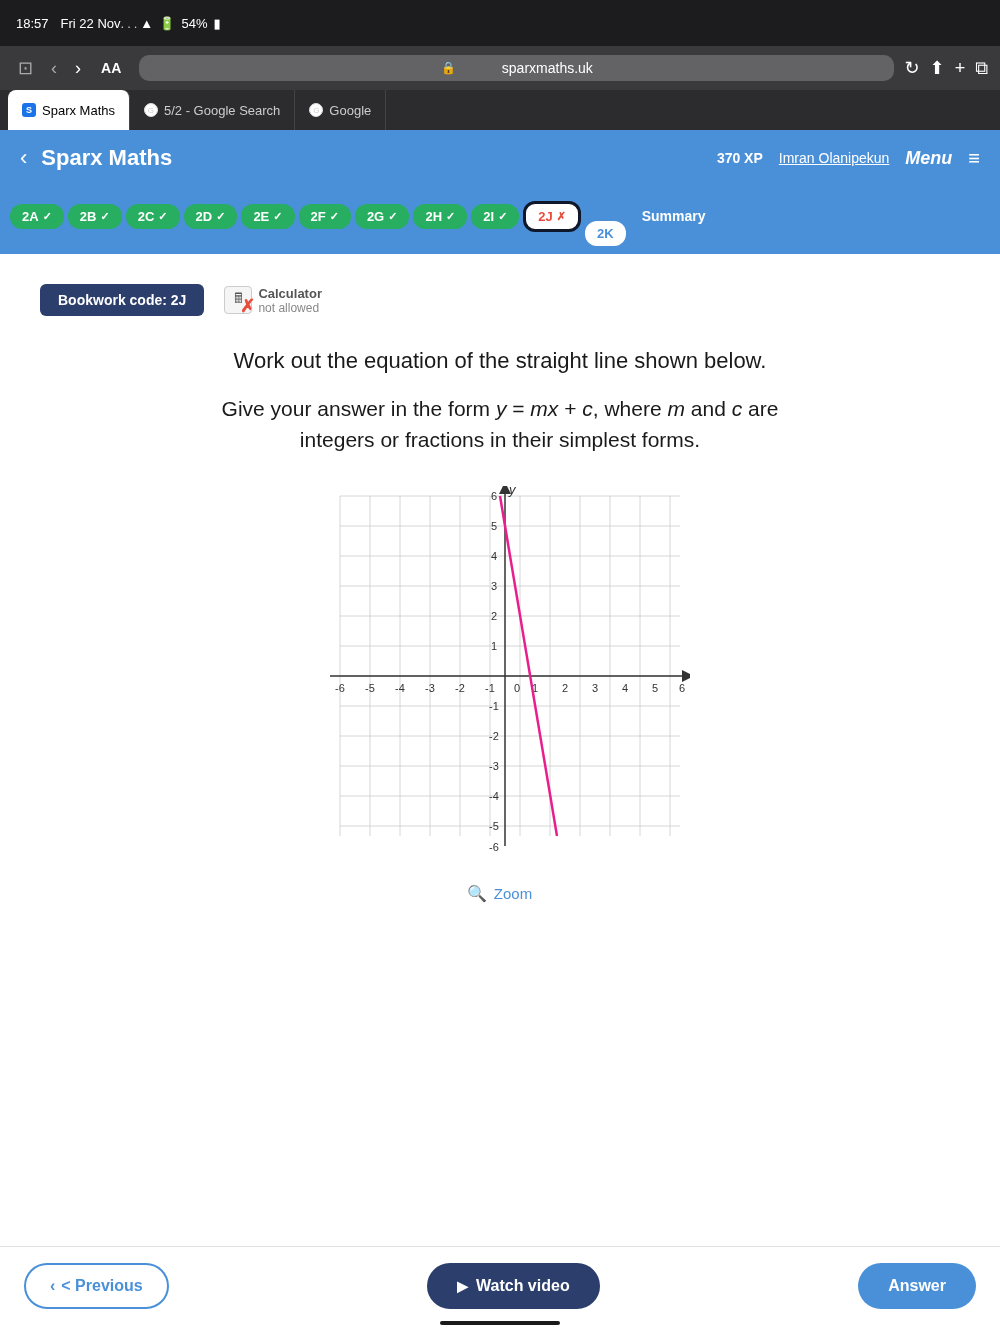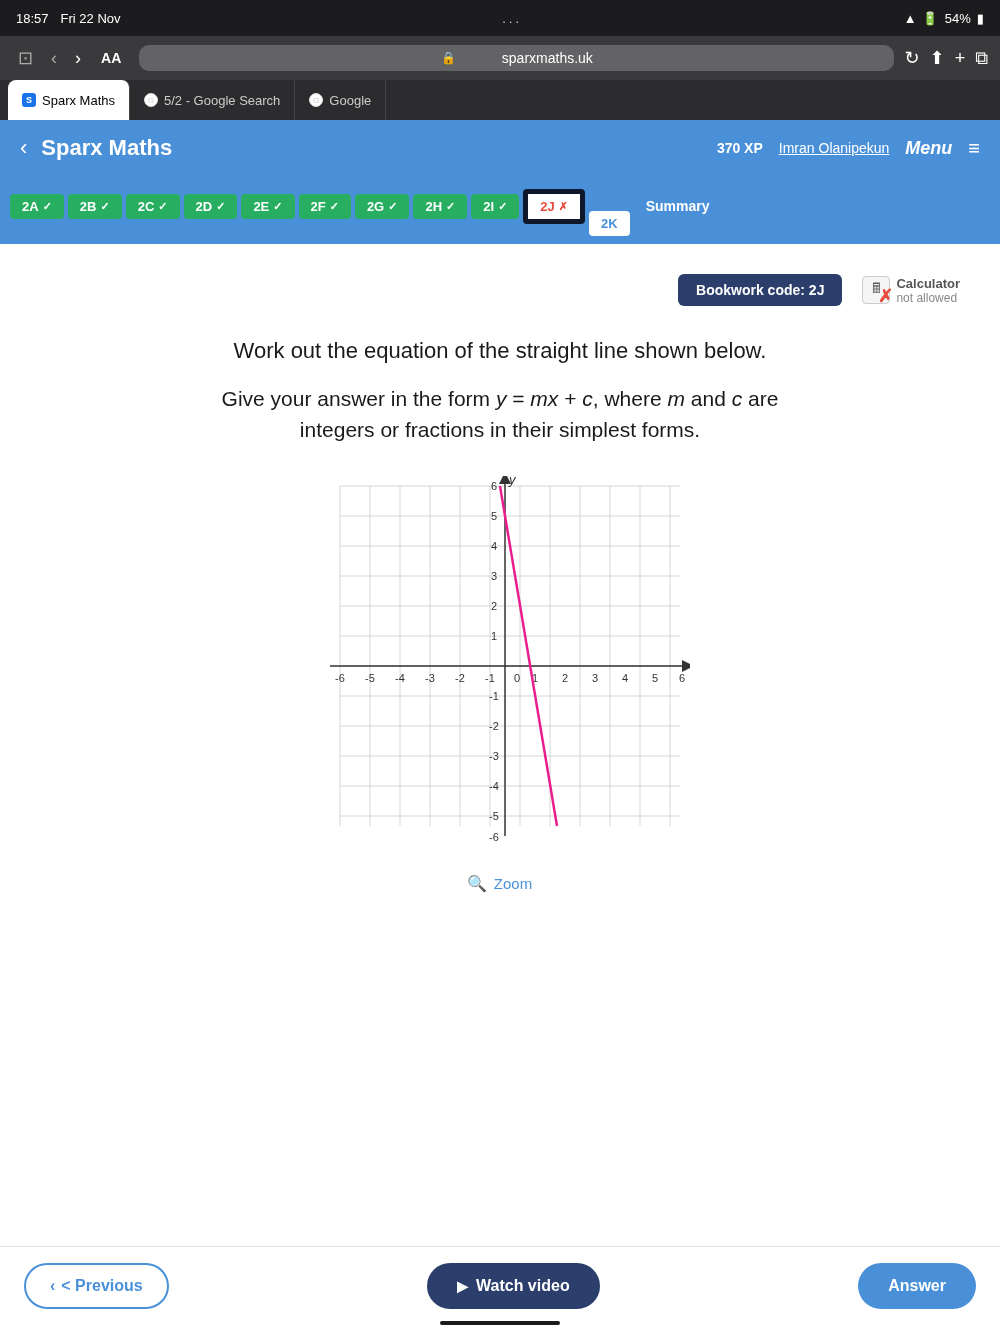--- a/index.html
+++ b/index.html
@@ -10,23 +10,22 @@
       min-height: 1333px;
       overflow-x: hidden;
     }
 
     
     .status-bar {
       background: #1c1c1e;
       color: #fff;
       display: flex;
       align-items: center;
-      justify-content: space-between;
       padding: 4px 16px;
-      height: 36px;
+      height: 46px;
       font-size: 13px;
     }
     .status-bar-left { display: flex; align-items: center; gap: 12px; }
     .status-bar-center { font-size: 13px; color: #ccc; letter-spacing: 3px; }
     .status-bar-right { display: flex; align-items: center; gap: 6px; font-size: 13px; }
 
     
     .browser-chrome {
       background: #3a3a3c;
       padding: 6px 12px;
@@ -123,47 +122,47 @@
     .task-tabs {
       background: #4a90d9;
       display: flex;
       align-items: center;
       padding: 0 10px 8px;
       gap: 4px;
       flex-wrap: wrap;
     }
     .task-tab {
       padding: 5px 12px;
-      border-radius: 4px;
+      border-radius: 12px;
       font-size: 13px;
       font-weight: 600;
       cursor: pointer;
       display: flex;
       align-items: center;
       gap: 4px;
     }
     .task-tab.completed { background: #27ae60; color: #fff; }
-    .task-tab.current-wrong { background: #fff; color: #e74c3c; border: 5px solid #0f172a; }
+    .task-tab.current-wrong { background: #fff; color: #e74c3c; border: 3px solid #0f172a; }
     .task-tab.inactive { background: #fff; color: #4a90d9; margin-top: 35px; }
     .task-tab.summary { background: transparent; color: #fff; font-weight: 600; font-size: 14px; }
     .check-icon { font-size: 11px; }
     .x-icon { color: #e74c3c; font-size: 11px; }
 
     
     .main-content {
       background: #fff;
       padding: 20px 40px;
       min-height: 900px;
     }
 
     
     .bookwork-row {
       display: flex;
       align-items: center;
-      justify-content: flex-end;
+      justify-content: flex-start;
       gap: 20px;
       margin: 10px 0 30px;
     }
     .bookwork-badge {
       background: #2c3e6b;
       color: #fff;
       padding: 8px 18px;
       border-radius: 6px;
       font-size: 14px;
       font-weight: 600;

